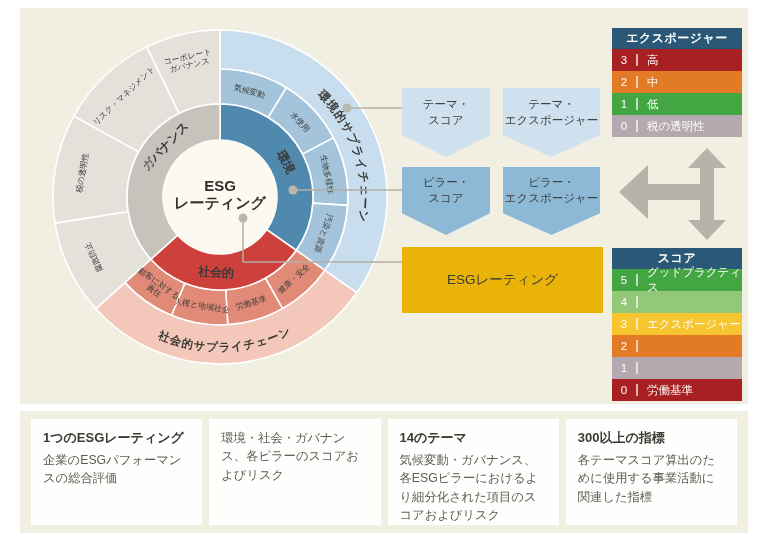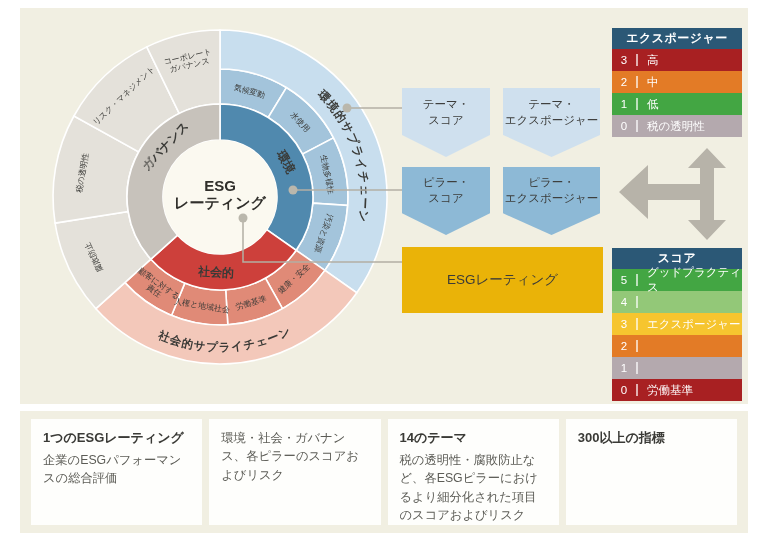--- a/index.html
+++ b/index.html
@@ -164,20 +164,21 @@
   <div class="bottom-panel">
     <div class="card">
       <p class="card-title">1つのESGレーティング</p>
       <p class="card-body">企業のESGパフォーマンスの総合評価</p>
     </div>
     <div class="card">
       <p class="card-body">環境・社会・ガバナンス、各ピラーのスコアおよびリスク</p>
     </div>
     <div class="card">
       <p class="card-title">14のテーマ</p>
-      <p class="card-body">税の透明性・腐敗防止など、各ESGピラーにおけるより細分化された項目のスコアおよびリスク</p>
+      <p class="card-body">気候変動・ガバナンス、各ESGピラーにおけるより細分化された項目のスコアおよびリスク</p>
     </div>
     <div class="card">
       <p class="card-title">300以上の指標</p>
+      <p class="card-body">各テーマスコア算出のために使用する事業活動に関連した指標</p>
     </div>
   </div>
 
 </div>
 
 </body></html>

